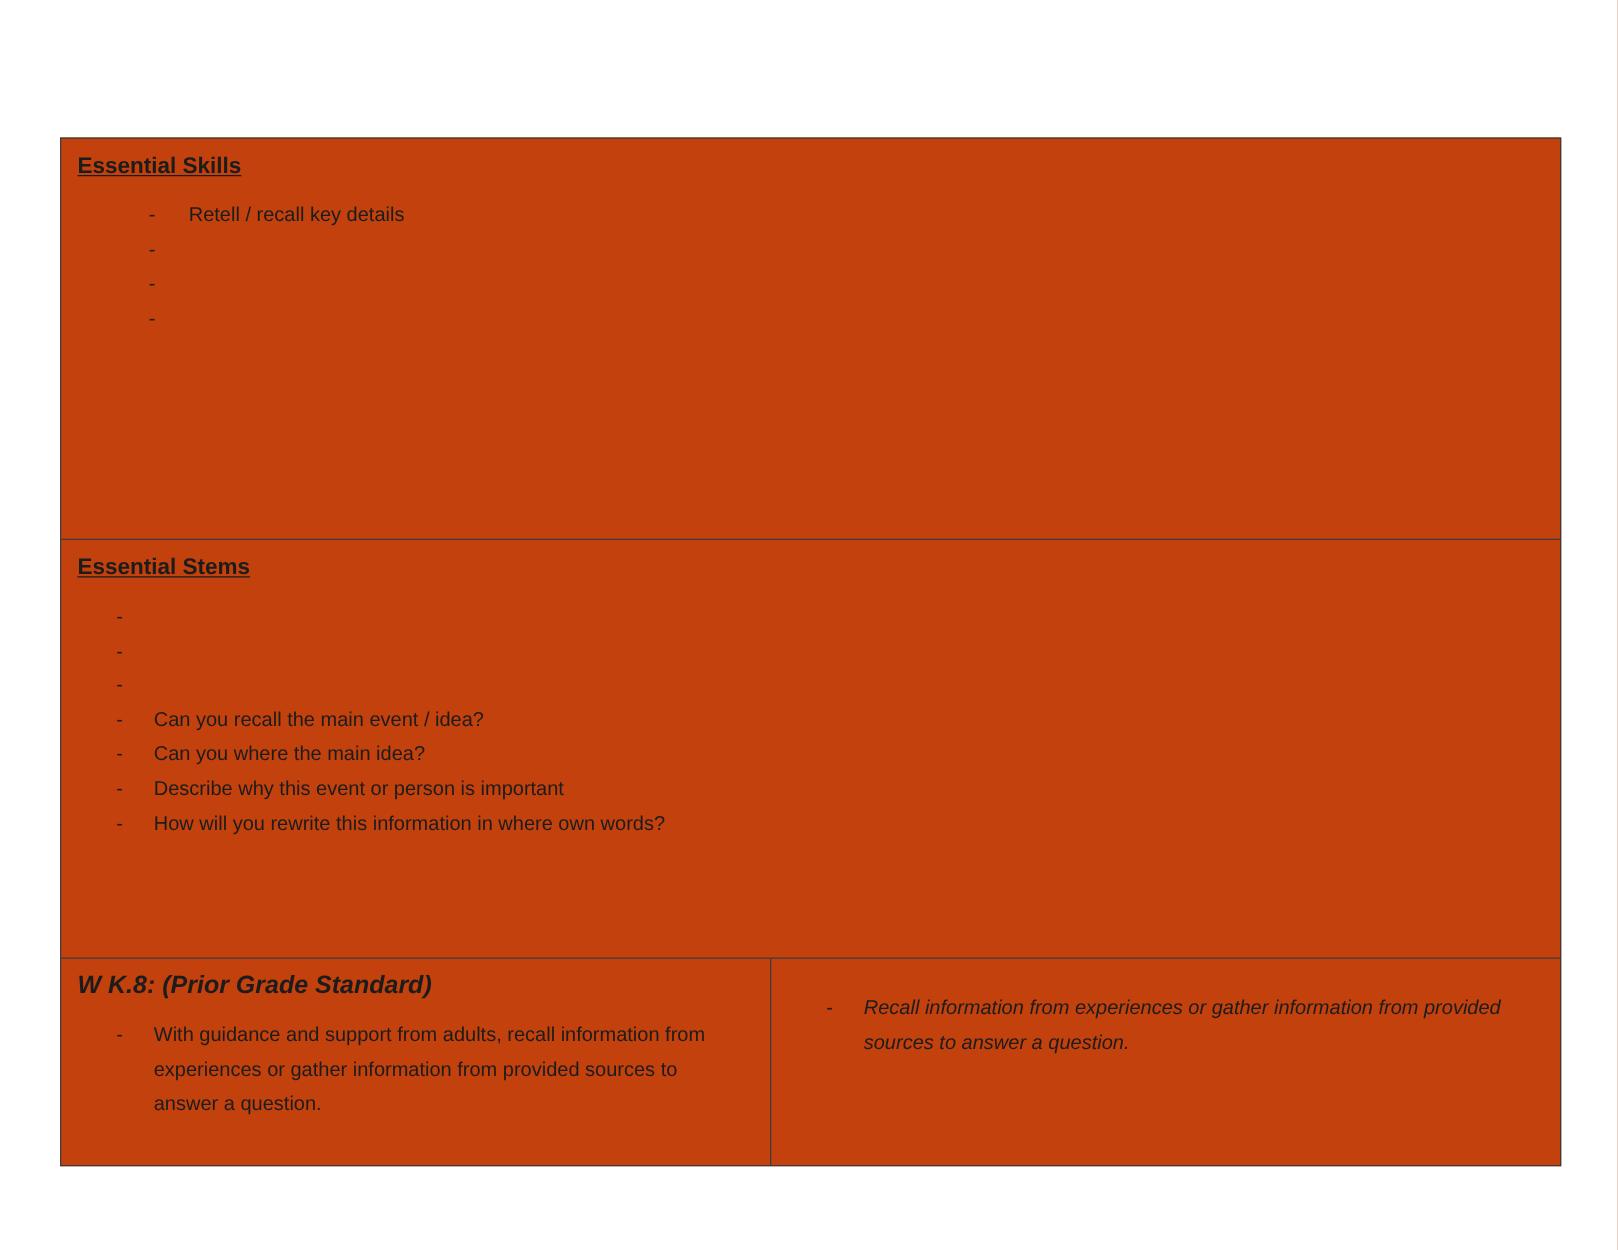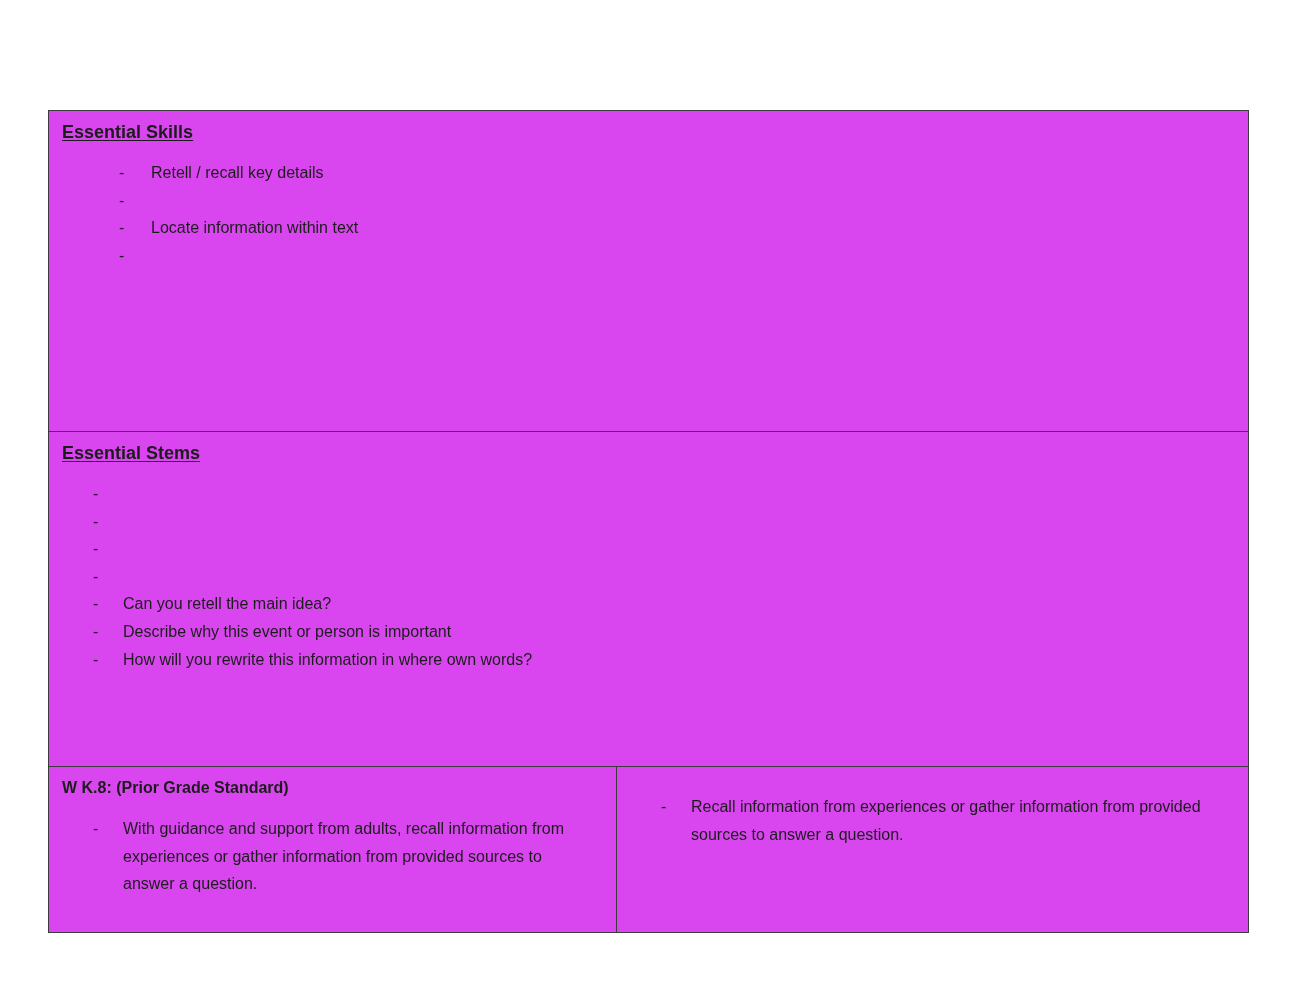--- a/index.html
+++ b/index.html
@@ -13,21 +13,21 @@
   }
   .doc-table {
     position: absolute;
     left: 48px;
     top: 110px;
     width: 1201px;
     height: 823px;
     border: 1.5px solid #3c3c3c;
     display: flex;
     flex-direction: column;
-    background: #d946ef;
+    background: #c2410c;
   }
   .row {
     padding: 10px 20px 0 13px;
   }
   .row-essential {
     height: 321px;
     border-bottom: 1.5px solid #3c3c3c;
   }
   .row-questions {
     height: 335px;
@@ -49,61 +49,61 @@
     flex: 1;
   }
   .section-title {
     font-size: 18px;
     font-weight: bold;
     line-height: 22px;
     text-decoration: underline;
     text-underline-offset: 2px;
   }
   .standard-title {
-    font-size: 16px;
+    font-size: 20px;
     font-weight: bold;
     line-height: 22px;
+    font-style: italic;
   }
   .bullets {
     margin-top: 16px;
   }
   .bullets.indent-lg { margin-left: 57px; }
   .bullets.indent-sm { margin-left: 31px; }
   .bullet {
     display: flex;
     font-size: 16px;
     line-height: 27.6px;
   }
   .dash {
     width: 32px;
     flex-shrink: 0;
   }
   .indent-sm .dash { width: 30px; }
   .bullet-text { white-space: pre-wrap; }
   .cell-prior .bullet-text { max-width: 467px; }
-  .cell-future .bullet-text { max-width: 515px; }
+  .cell-future .bullet-text { max-width: 515px; font-style: italic; }
 </style>
 </head>
 <body>
 
 <div class="doc-table">
 
   <div class="row row-essential">
     <div class="section-title">Essential Skills</div>
     <div class="bullets indent-lg">
       <div class="bullet">
         <span class="dash">-</span>
         <span class="bullet-text">Retell / recall key details</span>
       </div>
       <div class="bullet">
         <span class="dash">-</span>
       </div>
       <div class="bullet">
         <span class="dash">-</span>
-        <span class="bullet-text">Locate information within text</span>
       </div>
       <div class="bullet">
         <span class="dash">-</span>
       </div>
     </div>
   </div>
 
   <div class="row row-questions">
     <div class="section-title">Essential Stems</div>
     <div class="bullets indent-sm">
@@ -111,24 +111,25 @@
         <span class="dash">-</span>
       </div>
       <div class="bullet">
         <span class="dash">-</span>
       </div>
       <div class="bullet">
         <span class="dash">-</span>
       </div>
       <div class="bullet">
         <span class="dash">-</span>
+        <span class="bullet-text">Can you recall the main event / idea?</span>
       </div>
       <div class="bullet">
         <span class="dash">-</span>
-        <span class="bullet-text">Can you retell the main idea?</span>
+        <span class="bullet-text">Can you where the main idea?</span>
       </div>
       <div class="bullet">
         <span class="dash">-</span>
         <span class="bullet-text">Describe why this event or person is important</span>
       </div>
       <div class="bullet">
         <span class="dash">-</span>
         <span class="bullet-text">How will you rewrite this information in where own words?</span>
       </div>
     </div>

